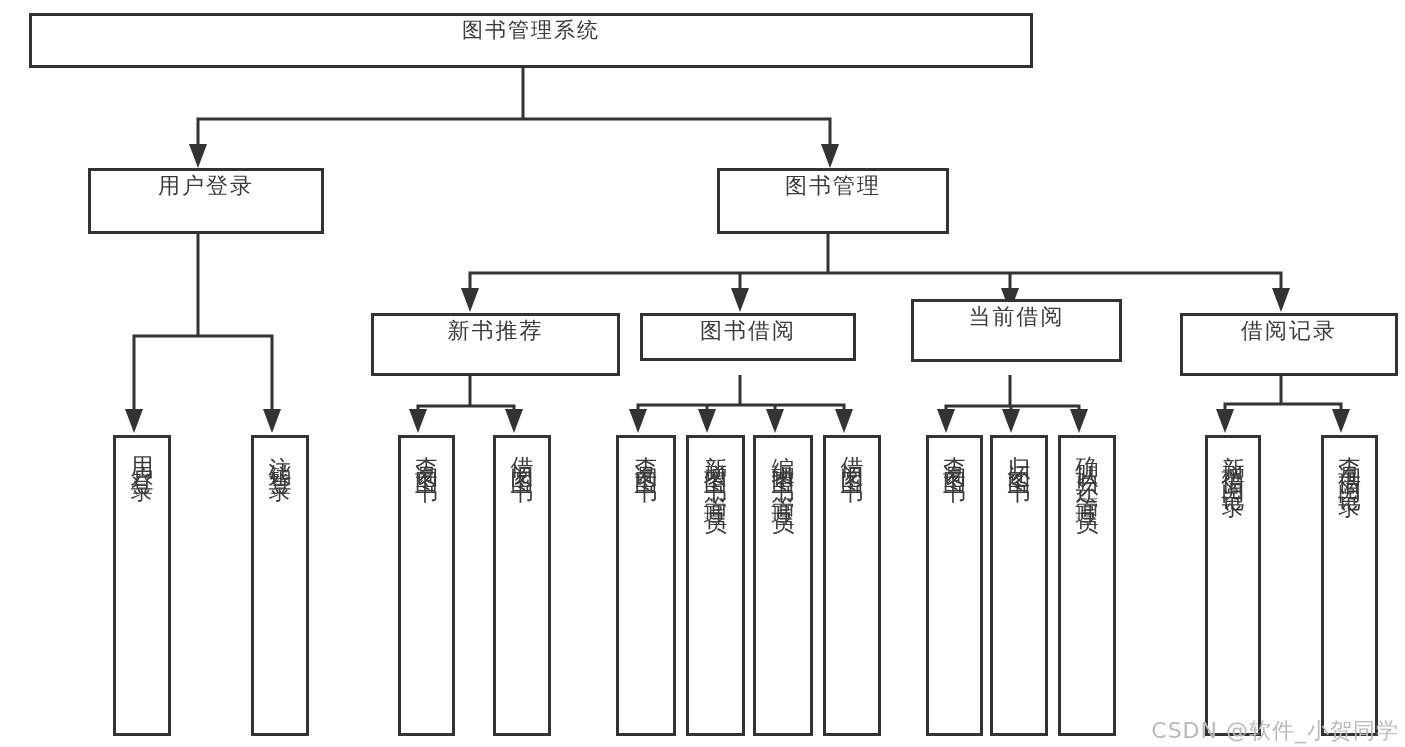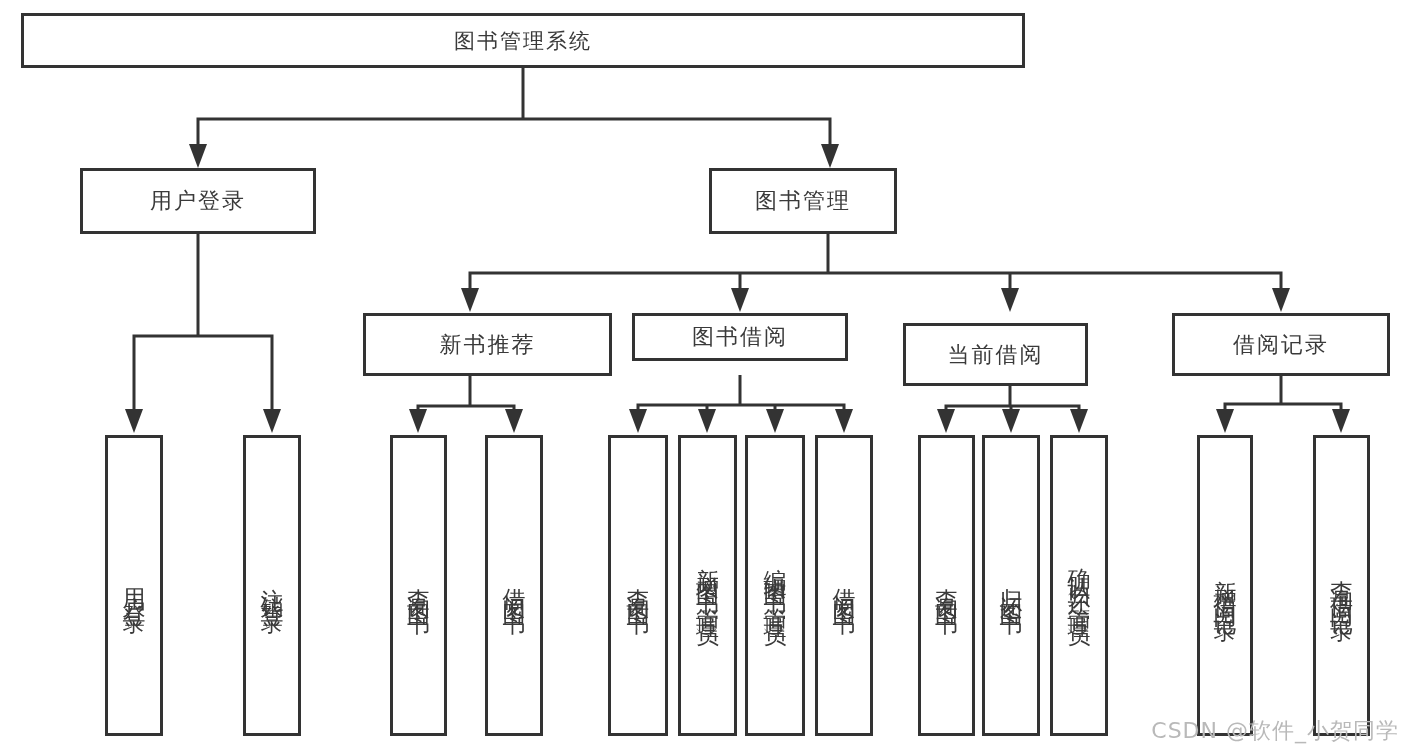--- a/index.html
+++ b/index.html
@@ -25,45 +25,45 @@
     position: absolute; left: 0; top: 0;
     width: 1405px; height: 747px;
     pointer-events: none;
   }
   .box {
     position: absolute;
     box-sizing: border-box;
     background: var(--fill);
     border: 3px solid var(--line);
     display: flex;
-    align-items: center;
     justify-content: center;
     color: var(--text);
+    margin-left: 8px;
   }
   .h-label {
     font-size: 22px;
     letter-spacing: 2px;
     white-space: nowrap;
   }
   .root-label { font-size: 21px; }
   .v-label {
     writing-mode: vertical-rl;
     text-orientation: mixed;
     font-size: 23px;
     letter-spacing: 8px;
     line-height: 1;
     white-space: nowrap;
   }
   
   .n-root   { left: 21px;   top: 13px;  width: 1004px; height: 55px; }
   .n-l2a    { left: 80px;   top: 168px; width: 236px;  height: 66px; }
-  .n-l2b    { left: 709px;  top: 168px; width: 188px;  height: 66px; }
+  .n-l2b    { left: 709px;  top: 168px; width: 232px;  height: 66px; }
   .n-l3a    { left: 363px;  top: 313px; width: 249px;  height: 63px; }
   .n-l3b    { left: 632px;  top: 313px; width: 216px;  height: 48px; }
-  .n-l3c    { left: 903px;  top: 323px; width: 185px;  height: 63px; font-family: Liberation Mono, monospace; }
+  .n-l3c    { left: 903px;  top: 299px; width: 211px;  height: 63px; font-family: Liberation Mono, monospace; }
   .n-l3d    { left: 1172px; top: 313px; width: 218px;  height: 63px; }
   .leaf     { top: 435px; height: 301px; }
   .lf-u0 { left: 105px;  width: 58px; }
   .lf-u1 { left: 243px;  width: 58px; }
   .lf-r0 { left: 390px;  width: 57px; }
   .lf-r1 { left: 485px;  width: 58px; }
   .lf-b0 { left: 608px;  width: 60px; }
   .lf-b1 { left: 678px;  width: 59px; }
   .lf-b2 { left: 745px;  width: 60px; }
   .lf-b3 { left: 815px;  width: 58px; }

